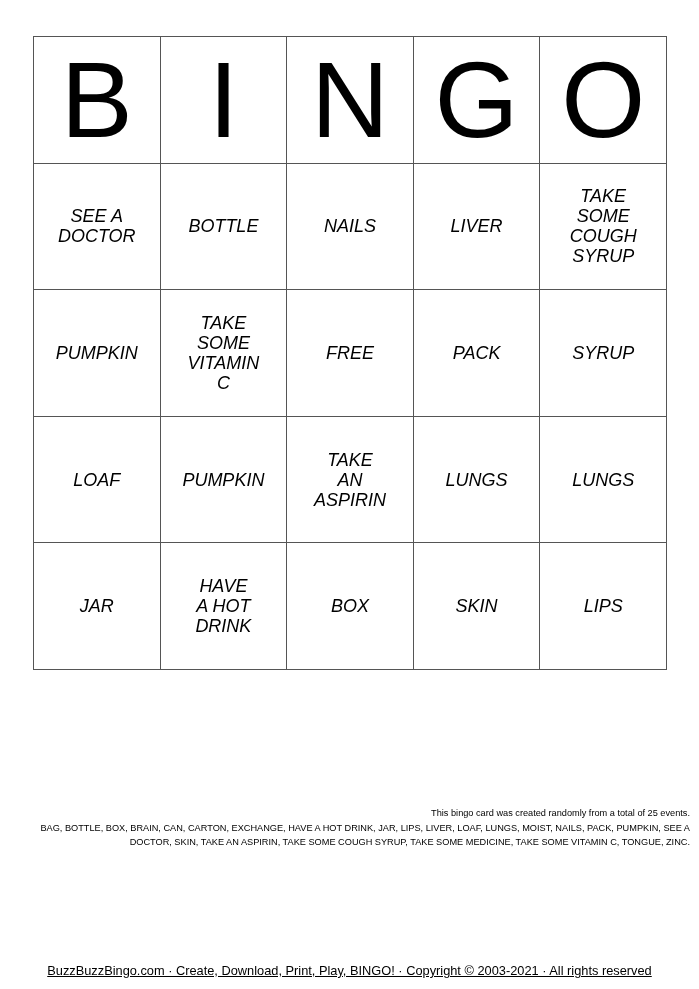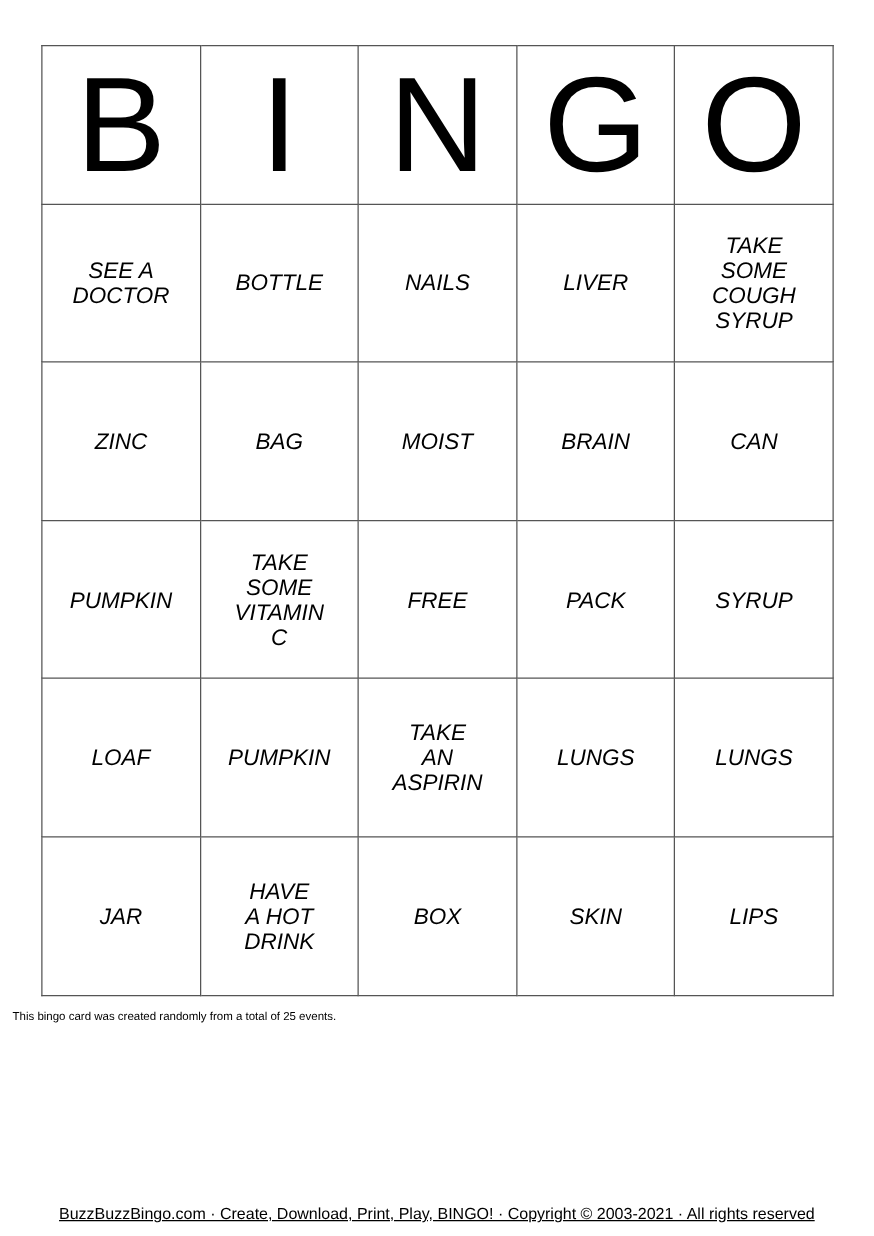--- a/index.html
+++ b/index.html
@@ -1,21 +1,21 @@
 <!DOCTYPE html>
 <html><head>
 <meta charset="utf-8">
 <style>
   html, body { margin:0; padding:0; background:#ffffff; }
   body { width:699px; height:989px; position:relative; font-family:"Liberation Sans", sans-serif; color:#000; overflow:hidden; }
   .card { position:absolute; left:33px; top:36px; width:633px; border-collapse:collapse; table-layout:fixed; }
   .card td { border:1px solid #555; width:126.6px; height:126.6px; padding:0; text-align:center; vertical-align:middle; box-sizing:border-box; }
   .hdr td { font-size:108px; line-height:1; }
   .cell { font-size:18px; line-height:20px; padding:0 6px; white-space:pre-line;font-style:italic; }
-  .note { position:absolute; left:10px; top:806px; width:680px; font-size:9.2px; line-height:14.5px; }
+  .note { position:absolute; left:10px; top:806px; width:680px; font-size:9.2px; line-height:14.5px;text-align:right; }
   .footer { position:absolute; left:0; width:699px; top:963px; text-align:center; font-size:12.8px;text-decoration:underline; }
 </style>
 </head>
 <body>
 
 <table class="card">
   <tbody>
       <tr class="hdr">
     <td>B</td>
     <td>I</td>
@@ -26,27 +26,20 @@
   <tr>
     <td class="cell">SEE A
 DOCTOR</td>
     <td class="cell">BOTTLE</td>
     <td class="cell">NAILS</td>
     <td class="cell">LIVER</td>
     <td class="cell">TAKE
 SOME
 COUGH
 SYRUP</td>
-  </tr>
-  <tr>
-    <td class="cell">ZINC</td>
-    <td class="cell">BAG</td>
-    <td class="cell">MOIST</td>
-    <td class="cell">BRAIN</td>
-    <td class="cell">CAN</td>
   </tr>
   <tr>
     <td class="cell">PUMPKIN</td>
     <td class="cell">TAKE
 SOME
 VITAMIN
 C</td>
     <td class="cell">FREE</td>
     <td class="cell">PACK</td>
     <td class="cell">SYRUP</td>
@@ -67,15 +60,16 @@
 DRINK</td>
     <td class="cell">BOX</td>
     <td class="cell">SKIN</td>
     <td class="cell">LIPS</td>
   </tr>
 </tbody>
   </table>
 
 <div class="note">
   <div>This bingo card was created randomly from a total of 25 events.</div>
+  <div>BAG, BOTTLE, BOX, BRAIN, CAN, CARTON, EXCHANGE, HAVE A HOT DRINK, JAR, LIPS, LIVER, LOAF, LUNGS, MOIST, NAILS, PACK, PUMPKIN, SEE A DOCTOR, SKIN, TAKE AN ASPIRIN, TAKE SOME COUGH SYRUP, TAKE SOME MEDICINE, TAKE SOME VITAMIN C, TONGUE, ZINC.</div>
 </div>
 
 <div class="footer">BuzzBuzzBingo.com · Create, Download, Print, Play, BINGO! · Copyright © 2003-2021 · All rights reserved</div>
 
 </body></html>

